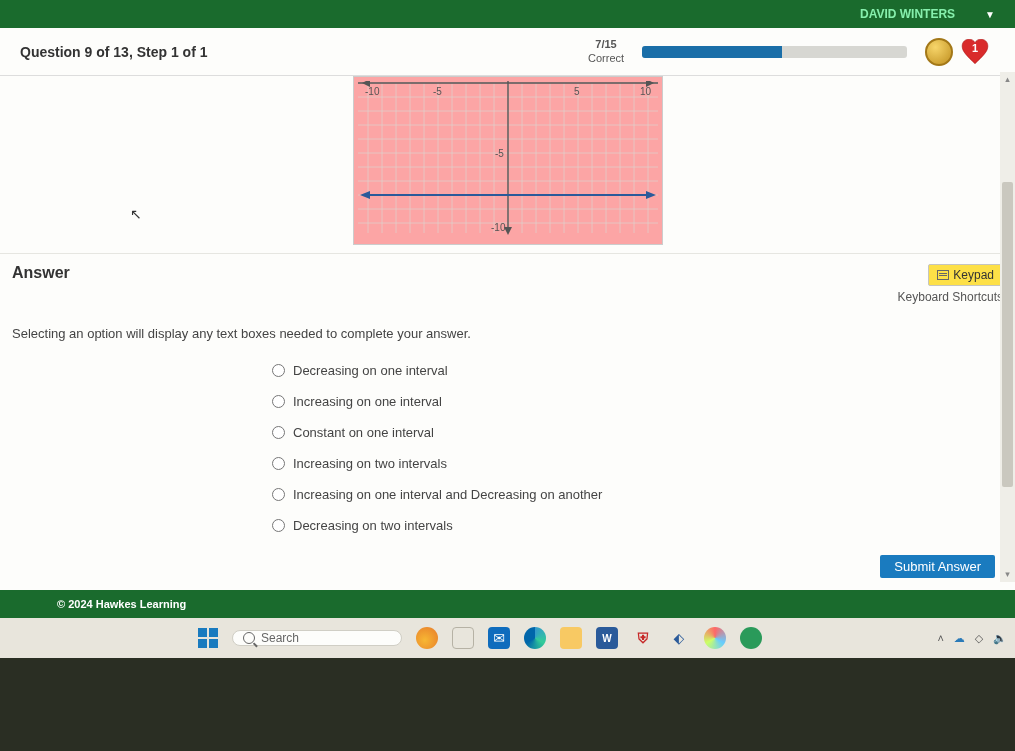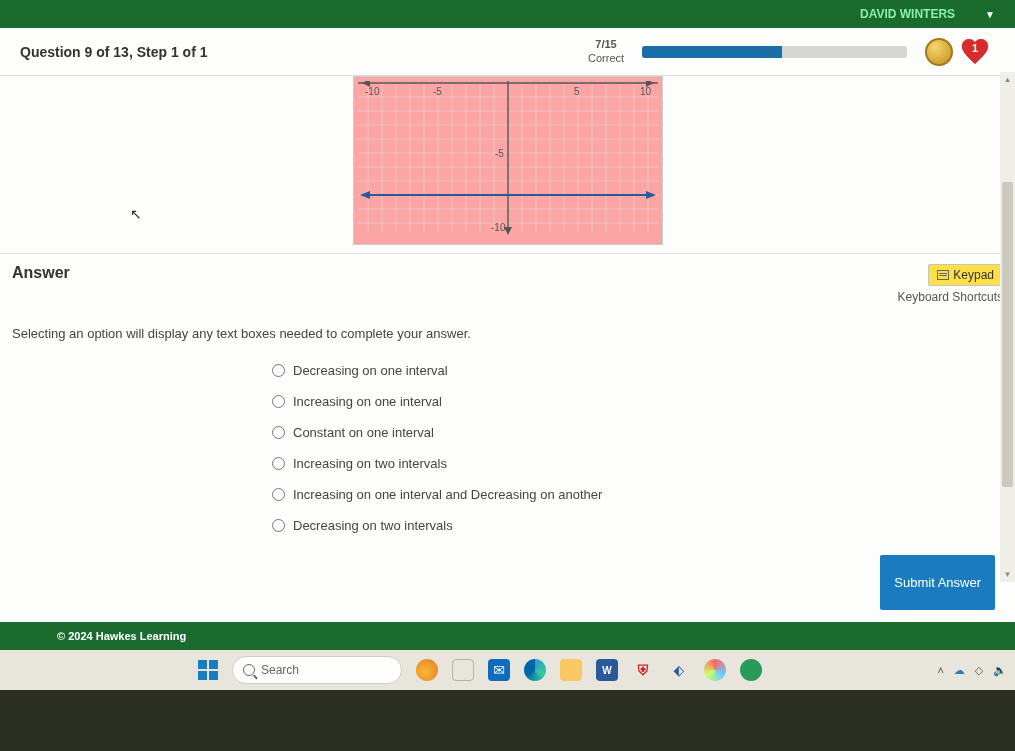--- a/index.html
+++ b/index.html
@@ -29,27 +29,27 @@
 .keypad-btn { background: #fde047; border: 1px solid #c5c5bf; padding: 3px 8px; font-size: 12px; color: #333; cursor: pointer; display: inline-flex; align-items: center; gap: 4px; border-radius: 2px; }
 .keypad-btn .kp-icon { width: 12px; height: 10px; border: 1px solid #666; display: inline-block; position: relative; }
 .keypad-btn .kp-icon::before { content: ""; position: absolute; left: 1px; right: 1px; top: 2px; height: 1px; background: #666; box-shadow: 0 2px 0 #666; }
 .shortcut-link { color: #555; font-size: 12px; margin-top: 4px; cursor: pointer; }
 .hint { font-size: 13px; color: #444; margin: 22px 0 14px 0; }
 .options { margin-left: 260px; }
 .option { display: flex; align-items: center; gap: 8px; padding: 8px 0; font-size: 13px; color: #444; }
 .option input { cursor: pointer; }
 .option label { cursor: pointer; }
 .submit-row { display: flex; justify-content: flex-end; padding: 8px 20px 12px 0; background: #fdfdfb; }
-.submit-btn { background: #1a7bbf; color: #fff; border: none; padding: 20px 14px; font-size: 13px; cursor: pointer; border-radius: 2px; }
+.submit-btn { background: #1a7bbf; color: #fff; border: none; padding: 4px 14px; font-size: 13px; cursor: pointer; border-radius: 2px; }
 .footer { background: #1a6b2d; height: 28px; display: flex; align-items: center; padding: 0 10px; }
 .copyright { color: #fff; font-size: 11px; font-weight: 600; padding-left: 47px; }
 .taskbar { background: #e8e5dc; height: 40px; display: flex; align-items: center; padding: 0 8px; gap: 14px; }
 .tb-start { width: 20px; height: 20px; display: grid; grid-template-columns: 1fr 1fr; grid-template-rows: 1fr 1fr; gap: 2px; cursor: pointer; margin-left: 190px; }
 .tb-start div { background: #1a7bbf; }
-.tb-search { display: flex; align-items: center; background: #fdfdfb; border: 1px solid #d0cec5; border-radius: 14px; height: 28px; width: 170px; padding: 0 10px; gap: 6px; font-size: 12px; color: #666; cursor: text; }
+.tb-search { display: flex; align-items: center; background: #fdfdfb; border: 1px solid #d0cec5; border-radius: 14px; height: 16px; width: 170px; padding: 0 10px; gap: 6px; font-size: 12px; color: #666; cursor: text; }
 .tb-search .mag { width: 12px; height: 12px; border: 1.5px solid #666; border-radius: 50%; position: relative; }
 .tb-search .mag::after { content: ""; position: absolute; width: 5px; height: 1.5px; background: #666; bottom: -2px; right: -4px; transform: rotate(45deg); }
 .tb-icon { width: 22px; height: 22px; border-radius: 4px; cursor: pointer; display: flex; align-items: center; justify-content: center; font-size: 14px; }
 .tray { margin-left: auto; display: flex; align-items: center; gap: 10px; font-size: 11px; color: #555; }
 .scroll-track { position: absolute; right: 0; top: 72px; width: 15px; height: 510px; background: #efeee8; }
 .scroll-thumb { position: absolute; top: 110px; left: 2px; right: 2px; height: 305px; background: #cac8bf; border-radius: 2px; cursor: pointer; }
 .scroll-arrow { position: absolute; left: 0; right: 0; height: 15px; text-align: center; font-size: 9px; color: #888; line-height: 15px; cursor: pointer; }
 .scroll-arrow.up { top: 0; }
 .scroll-arrow.down { bottom: 0; }
 </style>

